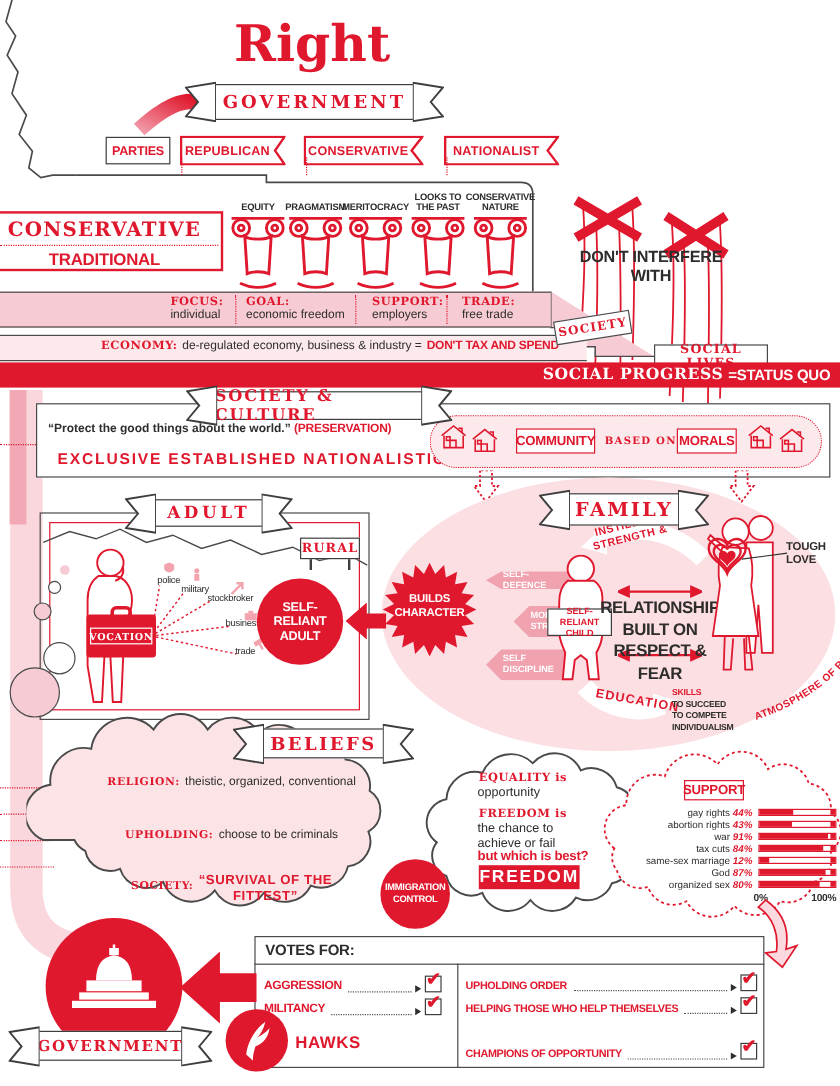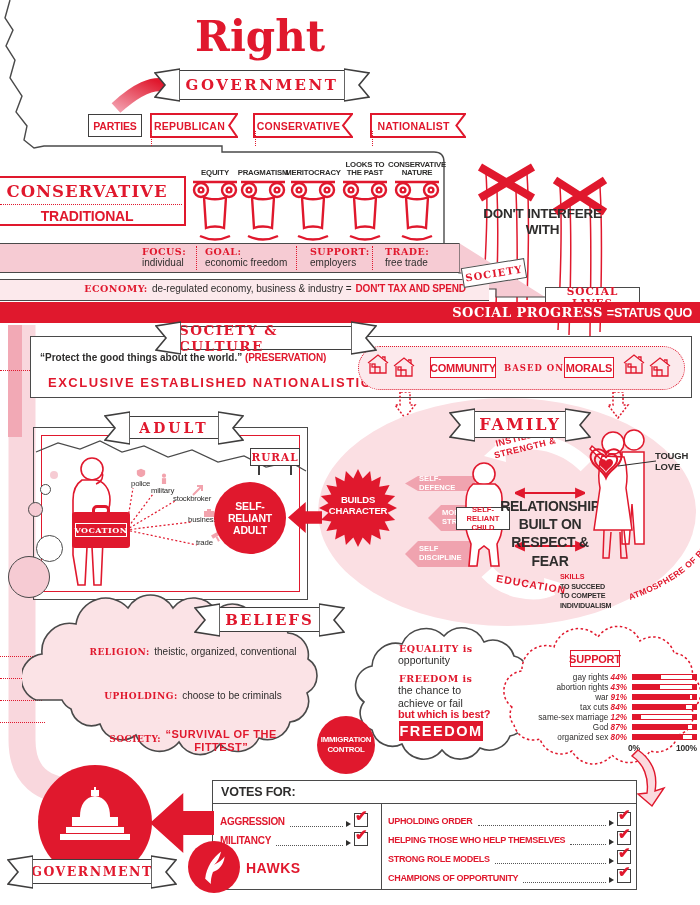--- a/index.html
+++ b/index.html
@@ -497,26 +497,20 @@
       <span class="dots"></span>
       <span class="tri"></span>
       <span class="cb"></span>
   </div>
   <div class="vrow" style="left:388px;top:829px;width:243px;height:16px">
     <span class="vl" style="font-size:9px">HELPING THOSE WHO HELP THEMSELVES</span>
       <span class="dots"></span>
       <span class="tri"></span>
       <span class="cb"></span>
   </div>
-  <div class="vrow" style="left:388px;top:848px;width:243px;height:16px">
-    <span class="vl" style="font-size:9px">STRONG ROLE MODELS</span>
-      <span class="dots"></span>
-      <span class="tri"></span>
-      <span class="cb"></span>
-  </div>
   <div class="vrow" style="left:388px;top:867px;width:243px;height:16px">
     <span class="vl" style="font-size:9px">CHAMPIONS OF OPPORTUNITY</span>
       <span class="dots"></span>
       <span class="tri"></span>
       <span class="cb"></span>
   </div>
 
   <div class="abs" style="left:188px;top:841px;width:52px;height:52px;border-radius:50%;background:var(--red)">
     <svg style="position:absolute;left:11px;top:11px;transform:rotate(-25deg)" width="30" height="30" viewBox="0 0 30 30">
       <path d="M2,22 C8,12 18,6 28,4 C24,9 20,12 16,13 C21,13 26,12 29,10 C25,17 18,20 12,19 C9,22 6,26 5,29 Z" fill="#fff"></path>

